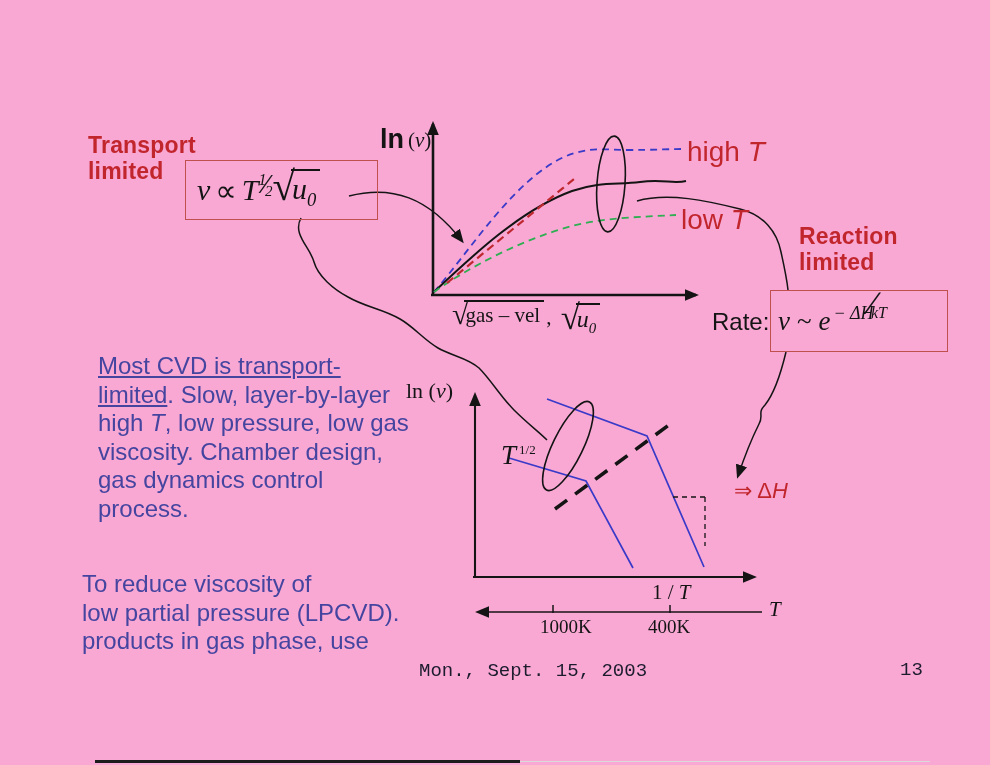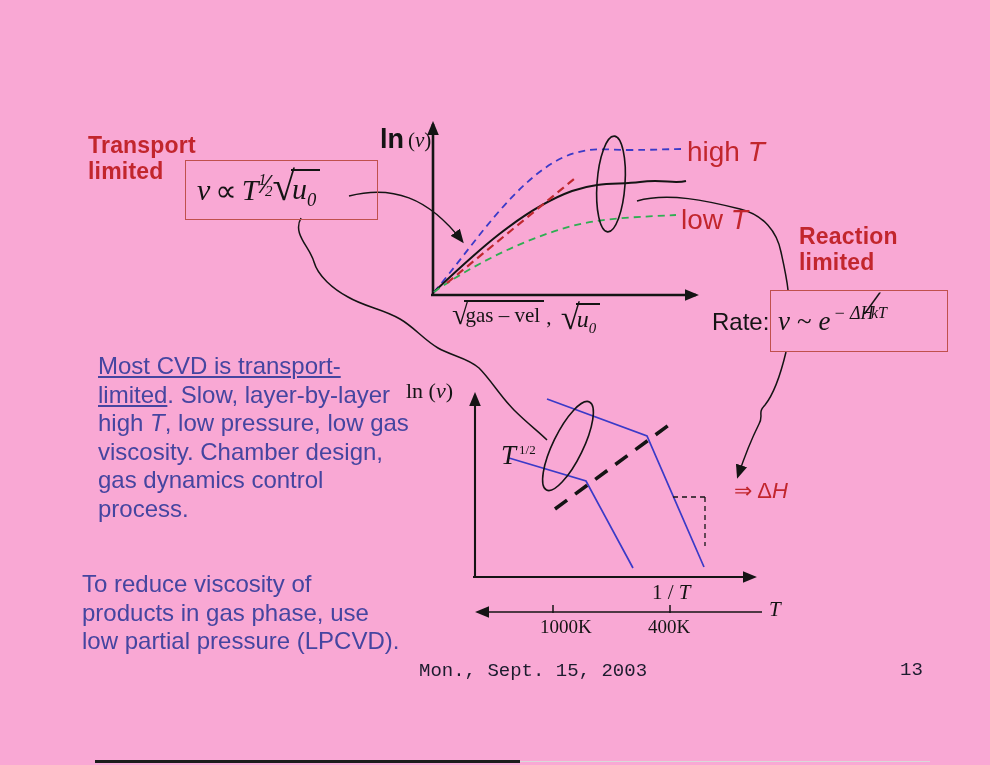--- a/index.html
+++ b/index.html
@@ -166,22 +166,22 @@
     <div><span class="u">Most CVD is transport-</span></div>
     <div><span class="u">limited</span><span>. Slow, layer-by-layer</span></div>
     <div><span>high </span><span class="it">T</span><span>, low pressure, low gas</span></div>
     <div><span>viscosity. Chamber design,</span></div>
     <div><span>gas dynamics control</span></div>
     <div><span>process.</span></div>
   </div>
 
   <div class="abs para" style="left:82px;top:570px;width:350px;">
     <div>To reduce viscosity of</div>
+    <div>low partial pressure (LPCVD).</div>
     <div>products in gas phase, use</div>
-    <div>low partial pressure (LPCVD).</div>
   </div>
 
   <div class="abs lnv2" style="left:406px;top:378px;">
     <span>ln (</span><span class="it">v</span><span>)</span>
   </div>
 
   <div class="abs thalf" style="left:501px;top:440px;">
     <span>T</span><sup>1/2</sup>
   </div>
 

